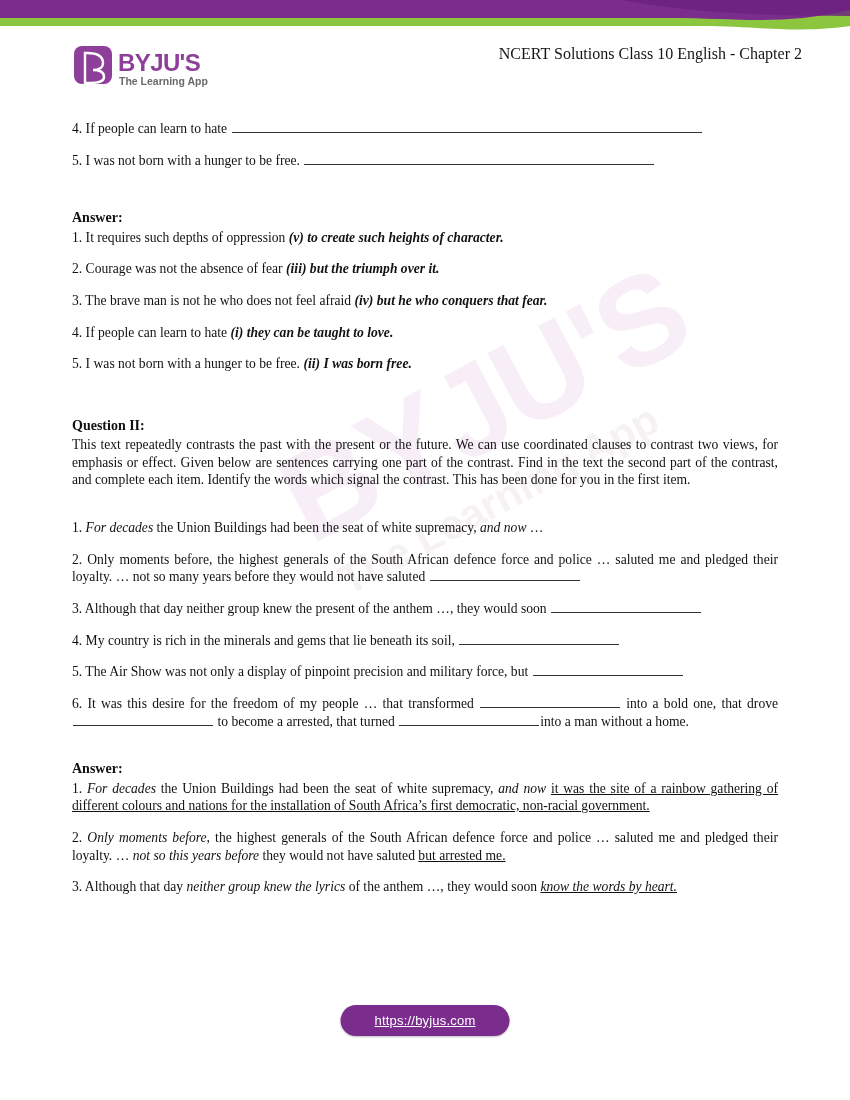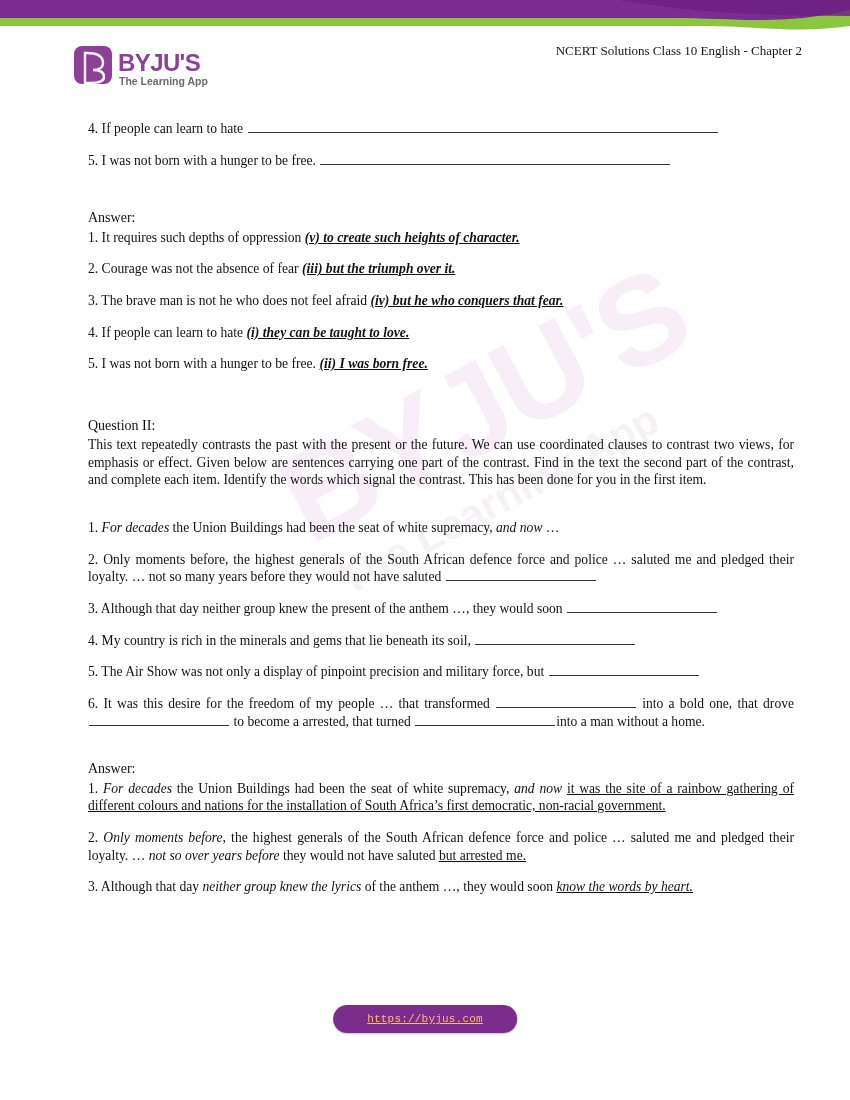--- a/index.html
+++ b/index.html
@@ -49,46 +49,46 @@
 
   
   .logo { position:absolute; left:74px; top:44px; width:150px; height:52px; z-index:2; }
 
   
   .doc-title {
     position:absolute; right:48px; top:42px;
     width:560px;
     text-align:right;
     font-family:"Liberation Serif", serif;
-    font-size:13px;
+    font-size:16px;
     line-height:1.45;
     color:#161616;
     z-index:2;
   }
   .doc-title div { white-space:nowrap; }
 
   
   .content {
     position:absolute;
-    left:88px; top:120px;
+    left:72px; top:120px;
     width:706px;
     z-index:1;
     font-size:13.6px;
     line-height:1.30;
     color:#111;
   }
 
   .p { margin:0 0 14px 0; }
-  .hdr { font-weight:normal; margin:0 0 1px 0; font-size:14px; }
+  .hdr { font-weight:bold; margin:0 0 1px 0; font-size:14px; }
   .block-gap { height:26px; }
   .block-gap-sm { height:16px; }
   .block-gap-lg { height:30px; }
 
   i.it { font-style:italic; }
-  .bu { font-weight:bold; font-style:italic; text-decoration:underline; }
+  .bu { font-weight:bold; font-style:italic; }
   .u  { text-decoration:underline; }
   .iu { font-style:italic; text-decoration:underline;margin-top:36px; }
 
   
   .blank {
     display:inline-block;
     border-bottom:1px solid #333;
     vertical-align:baseline;
     height:0.95em;
     margin:0 1px;
@@ -98,25 +98,25 @@
   .b-md { width:150px; }
   .b-sm { width:140px; }
   .b-r  { width:160px; }
 
   
   .footer-link {
     position:absolute;
     left:50%; transform:translateX(-50%);
     top:1005px;
     background:#7b2d8e;
-    color:#fdba74;
+    color:#ffffff;
     border-radius:999px;
     padding:8px 34px;
-    font-family:Liberation Mono, monospace;
-    font-size:11px;
+    font-family:Liberation Sans, sans-serif;
+    font-size:13px;
     letter-spacing:.2px;
     z-index:3;
     box-shadow:0 1px 2px rgba(0,0,0,.25);
     white-space:nowrap;
   }
 </style>
 </head>
 <body>
 
 <div class="header-bands">
@@ -249,21 +249,21 @@
 
   <p class="p" style="text-align:justify">
     <span>1.</span>
     <i class="it">For decades</i><span> the Union Buildings had been the seat of white supremacy,</span>
     <i class="it">and now</i>
     <span class="u">it was the site of a rainbow gathering of different colours and nations for the installation of South Africa’s first democratic, non-racial government.</span>
   </p>
 
   <p class="p" style="text-align:justify">
     <span>2.</span>
-    <i class="it">Only moments before</i><span>, the highest generals of the South African defence force and police … saluted me and pledged their loyalty. … </span><i class="it">not so over years before</i><span> they would not have saluted </span><span class="u">but arrested me.</span>
+    <i class="it">Only moments before</i><span>, the highest generals of the South African defence force and police … saluted me and pledged their loyalty. … </span><i class="it">not so this years before</i><span> they would not have saluted </span><span class="u">but arrested me.</span>
   </p>
 
   <p class="p" style="text-align:justify">
     <span>3.</span>
     <span>Although that day </span><i class="it">neither group knew the lyrics</i><span> of the anthem …, they would soon </span><span class="iu">know the words by heart.</span>
   </p>
 
 </div>
 
 <a class="footer-link" href="#">https://byjus.com</a>

